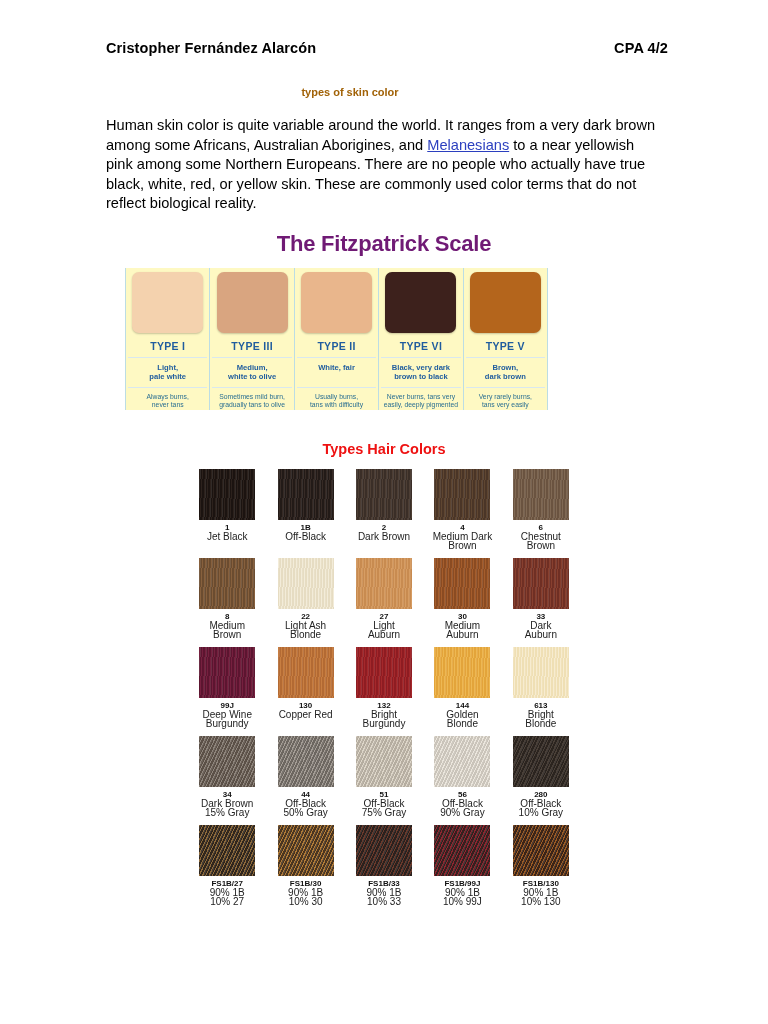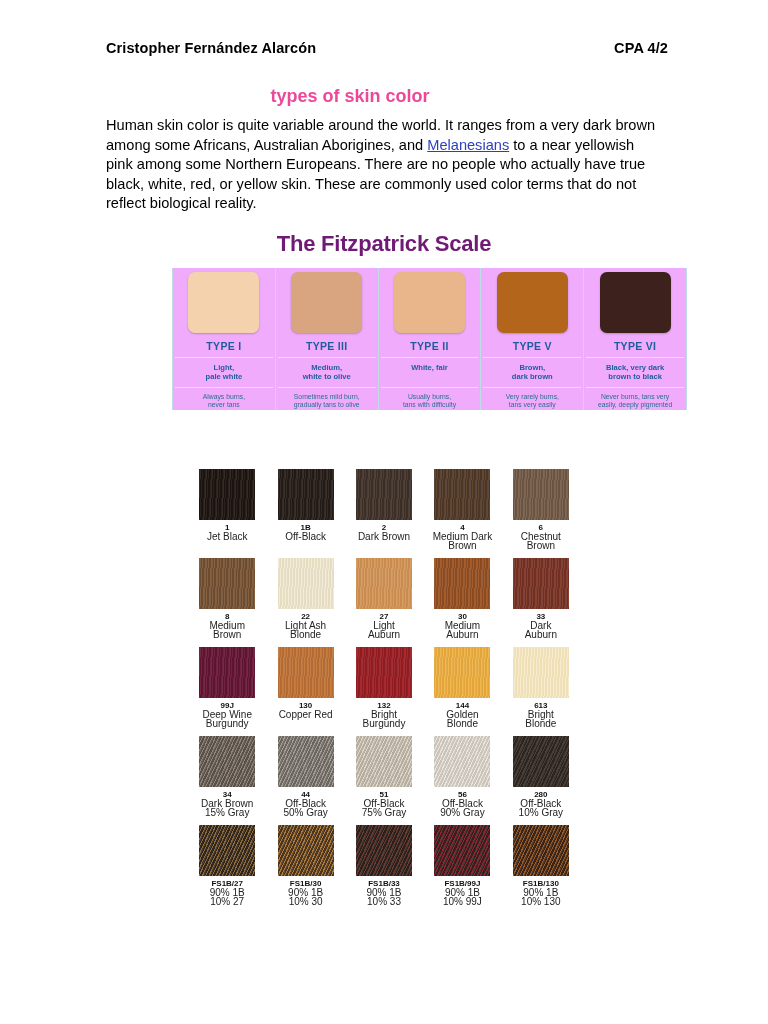--- a/index.html
+++ b/index.html
@@ -41,23 +41,23 @@
   .doc-header .author { white-space: nowrap; }
   .doc-header .code { white-space: nowrap; margin-left: 20px; }
 
   
   .title-red {
     position: absolute;
     left: 0;
     top: 86px;
     width: 700px;
     text-align: center;
-    color: #ec4899;
-    font-weight: bold;
-    font-size: 18px;
+    color: #a16207;
+    font-weight: bold;
+    font-size: 11px;
   }
 
   
   .body-para {
     position: absolute;
     left: 106px;
     top: 116px;
     width: 556px;
     font-size: 14.6px;
     line-height: 19.5px;
@@ -80,26 +80,25 @@
     color: #701a75;
     font-weight: bold;
     font-size: 22px;
     letter-spacing: -0.2px;
   }
 
   .fitz-panel {
     position: absolute;
     left: 125px;
     top: 268px;
-    width: 515px;
+    width: 423px;
     height: 142px;
     display: flex;
-    background: #f0abfc;
+    background: #fef9c3;
     box-sizing: border-box;
-    margin-left: 47px;
   }
   .fitz-col {
     flex: 1 1 0;
     position: relative;
     box-sizing: border-box;
     border-left: 1px solid #bcdde4;
     display: flex;
     flex-direction: column;
     align-items: center;
     padding: 0 2px;
@@ -232,33 +231,34 @@
         <div class="fitz-desc">Medium,<br>white to olive</div>
         <div class="fitz-burn">Sometimes mild burn,<br>gradually tans to olive</div>
       </div>
       <div class="fitz-col">
         <div class="fitz-swatch" style="background: rgb(233, 182, 140);"></div>
         <div class="fitz-type">TYPE II</div>
         <div class="fitz-desc">White, fair</div>
         <div class="fitz-burn">Usually burns,<br>tans with difficulty</div>
       </div>
       <div class="fitz-col">
+        <div class="fitz-swatch" style="background: rgb(61, 33, 28);"></div>
+        <div class="fitz-type">TYPE VI</div>
+        <div class="fitz-desc">Black, very dark<br>brown to black</div>
+        <div class="fitz-burn">Never burns, tans very<br>easily, deeply pigmented</div>
+      </div>
+      <div class="fitz-col">
         <div class="fitz-swatch" style="background: rgb(180, 101, 28);"></div>
         <div class="fitz-type">TYPE V</div>
         <div class="fitz-desc">Brown,<br>dark brown</div>
         <div class="fitz-burn">Very rarely burns,<br>tans very easily</div>
       </div>
-      <div class="fitz-col">
-        <div class="fitz-swatch" style="background: rgb(61, 33, 28);"></div>
-        <div class="fitz-type">TYPE VI</div>
-        <div class="fitz-desc">Black, very dark<br>brown to black</div>
-        <div class="fitz-burn">Never burns, tans very<br>easily, deeply pigmented</div>
-      </div>
     </div>
 
+  <div class="hair-title">Types Hair Colors</div>
 
   <div class="hair-grid" id="hair-grid">
       <div class="hair-row">
         <div class="hair-cell">
           <div class="hair-swatch" style="background: rgb(27, 19, 16);">
             <div class="strands" style="background: repeating-linear-gradient(93deg, rgb(44, 33, 28) 0px, rgb(44, 33, 28) 1px, transparent 1px, transparent 3px), repeating-linear-gradient(93deg, rgba(255, 255, 255, 0.1) 0px, rgba(255, 255, 255, 0.1) 2px, transparent 2px, transparent 6px);"></div>
           </div>
           <div class="hair-label">1</div>
           <div class="hair-desc">Jet Black</div>
         </div>

